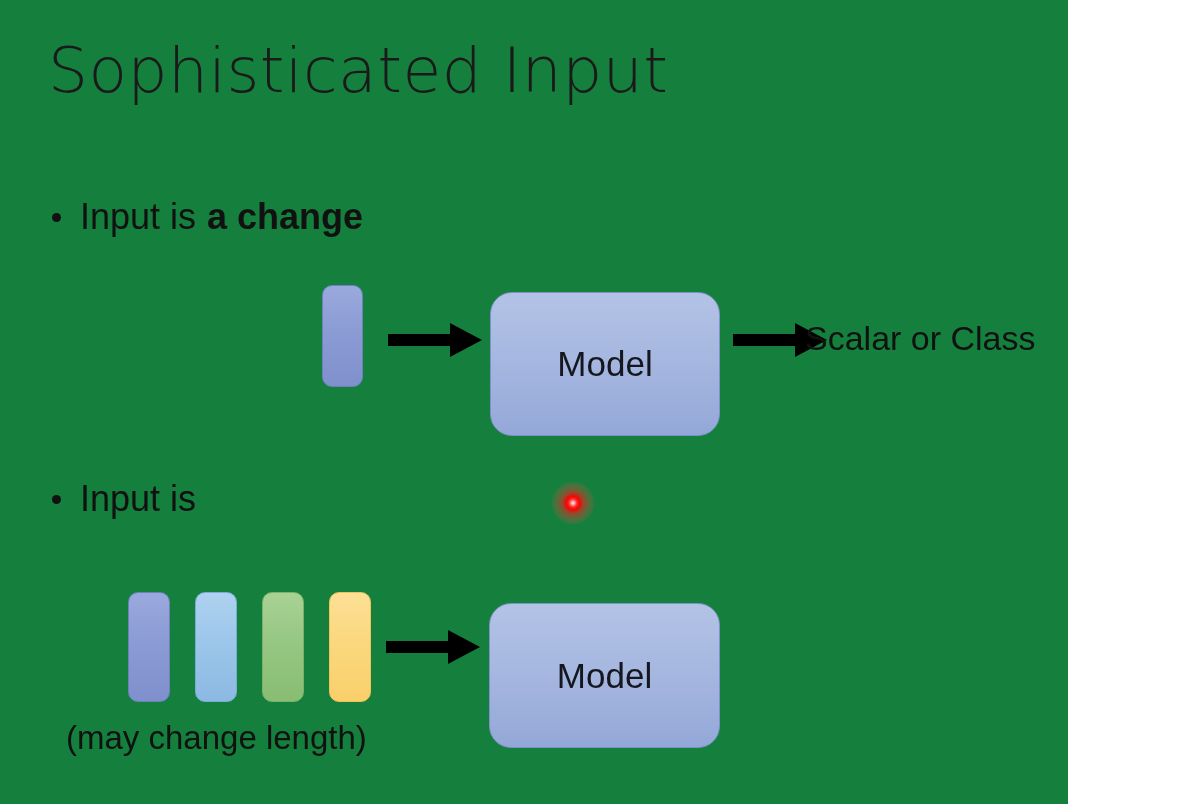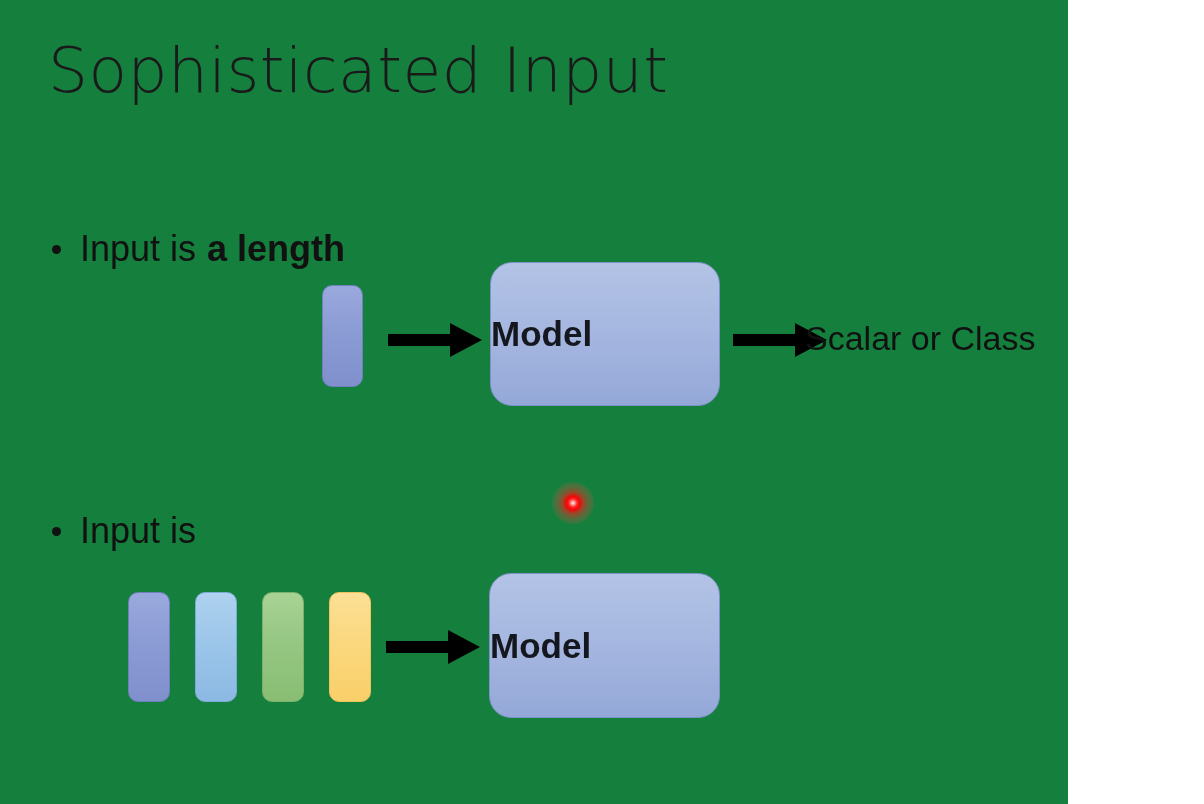--- a/index.html
+++ b/index.html
@@ -34,21 +34,20 @@
   }
 
   
   .bullet-line {
     position: absolute;
     display: flex;
     align-items: center;
     font-size: 36px;
     color: #111111;
     white-space: nowrap;
-    margin-top: 32px;
   }
   .bullet-dot {
     width: 9px;
     height: 9px;
     border-radius: 50%;
     background: #111111;
     margin-right: 19px;
     flex: 0 0 auto;
   }
   .bullet-plain { font-weight: 400; }
@@ -101,24 +100,25 @@
 
   
   .model-box {
     position: absolute;
     border-radius: 22px;
     border: 1px solid #7d92c8;
     box-sizing: border-box;
     background: linear-gradient(180deg, #b3c3e6 0%, #a8b9e1 40%, #94a8d8 100%);
     display: flex;
     align-items: center;
-    justify-content: flex-start;
+    justify-content: center;
     font-size: 35px;
     color: #15171f;
-    font-weight: 700;
+    font-weight: 400;
+    margin-top: 30px;
   }
 
   
   .arrow { position: absolute; }
 
   
   .slide-label {
     position: absolute;
     font-size: 34px;
     color: #111111;
@@ -141,21 +141,21 @@
 </head>
 <body>
 
 <div id="slide">
 
   <div id="title">Sophisticated Input</div>
 
   <div class="bullet-line" id="bullet1">
     <span class="bullet-dot"></span>
     <span class="bullet-plain">Input is </span>
-    <span class="bullet-bold">a length</span>
+    <span class="bullet-bold">a change</span>
   </div>
 
   <div class="vbar vbar-periwinkle" style="left:322px; top:285px; width:41px; height:102px;"></div>
 
   <svg class="arrow" style="left:388px; top:318px;" width="96" height="44" viewBox="0 0 96 44">
     <path d="M0 16 L62 16 L62 5 L94 22 L62 39 L62 28 L0 28 Z" fill="#000000"></path>
   </svg>
 
   <div class="model-box" style="left:490px; top:262px; width:230px; height:144px;">
     <span>Model</span>
@@ -180,15 +180,16 @@
   <div class="vbar vbar-yellow" style="left:329px; top:592px; width:42px; height:110px;"></div>
 
   <svg class="arrow" style="left:386px; top:625px;" width="96" height="44" viewBox="0 0 96 44">
     <path d="M0 16 L62 16 L62 5 L94 22 L62 39 L62 28 L0 28 Z" fill="#000000"></path>
   </svg>
 
   <div class="model-box" style="left:489px; top:573px; width:231px; height:145px;">
     <span>Model</span>
   </div>
 
+  <div class="slide-label" id="length-label">(may change length)</div>
 
 
 </div>
 
 </body></html>

